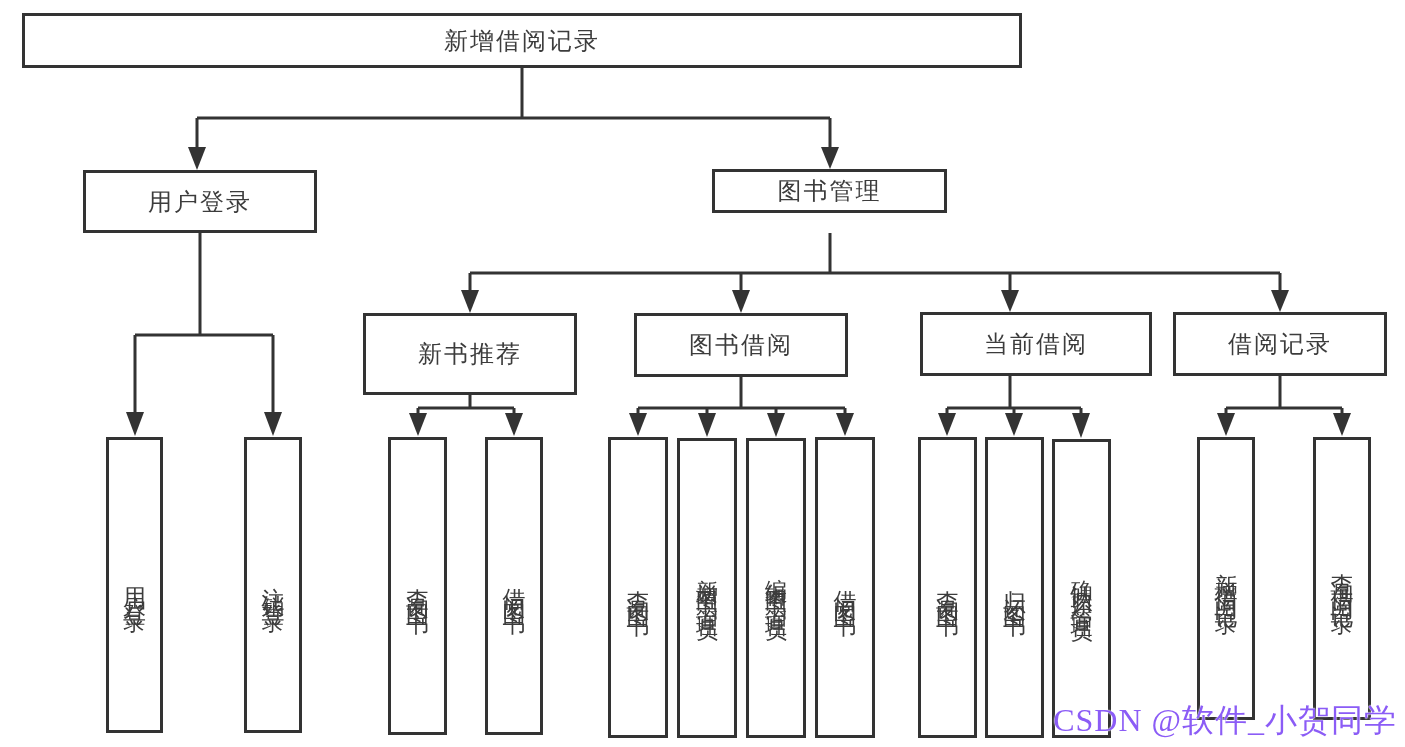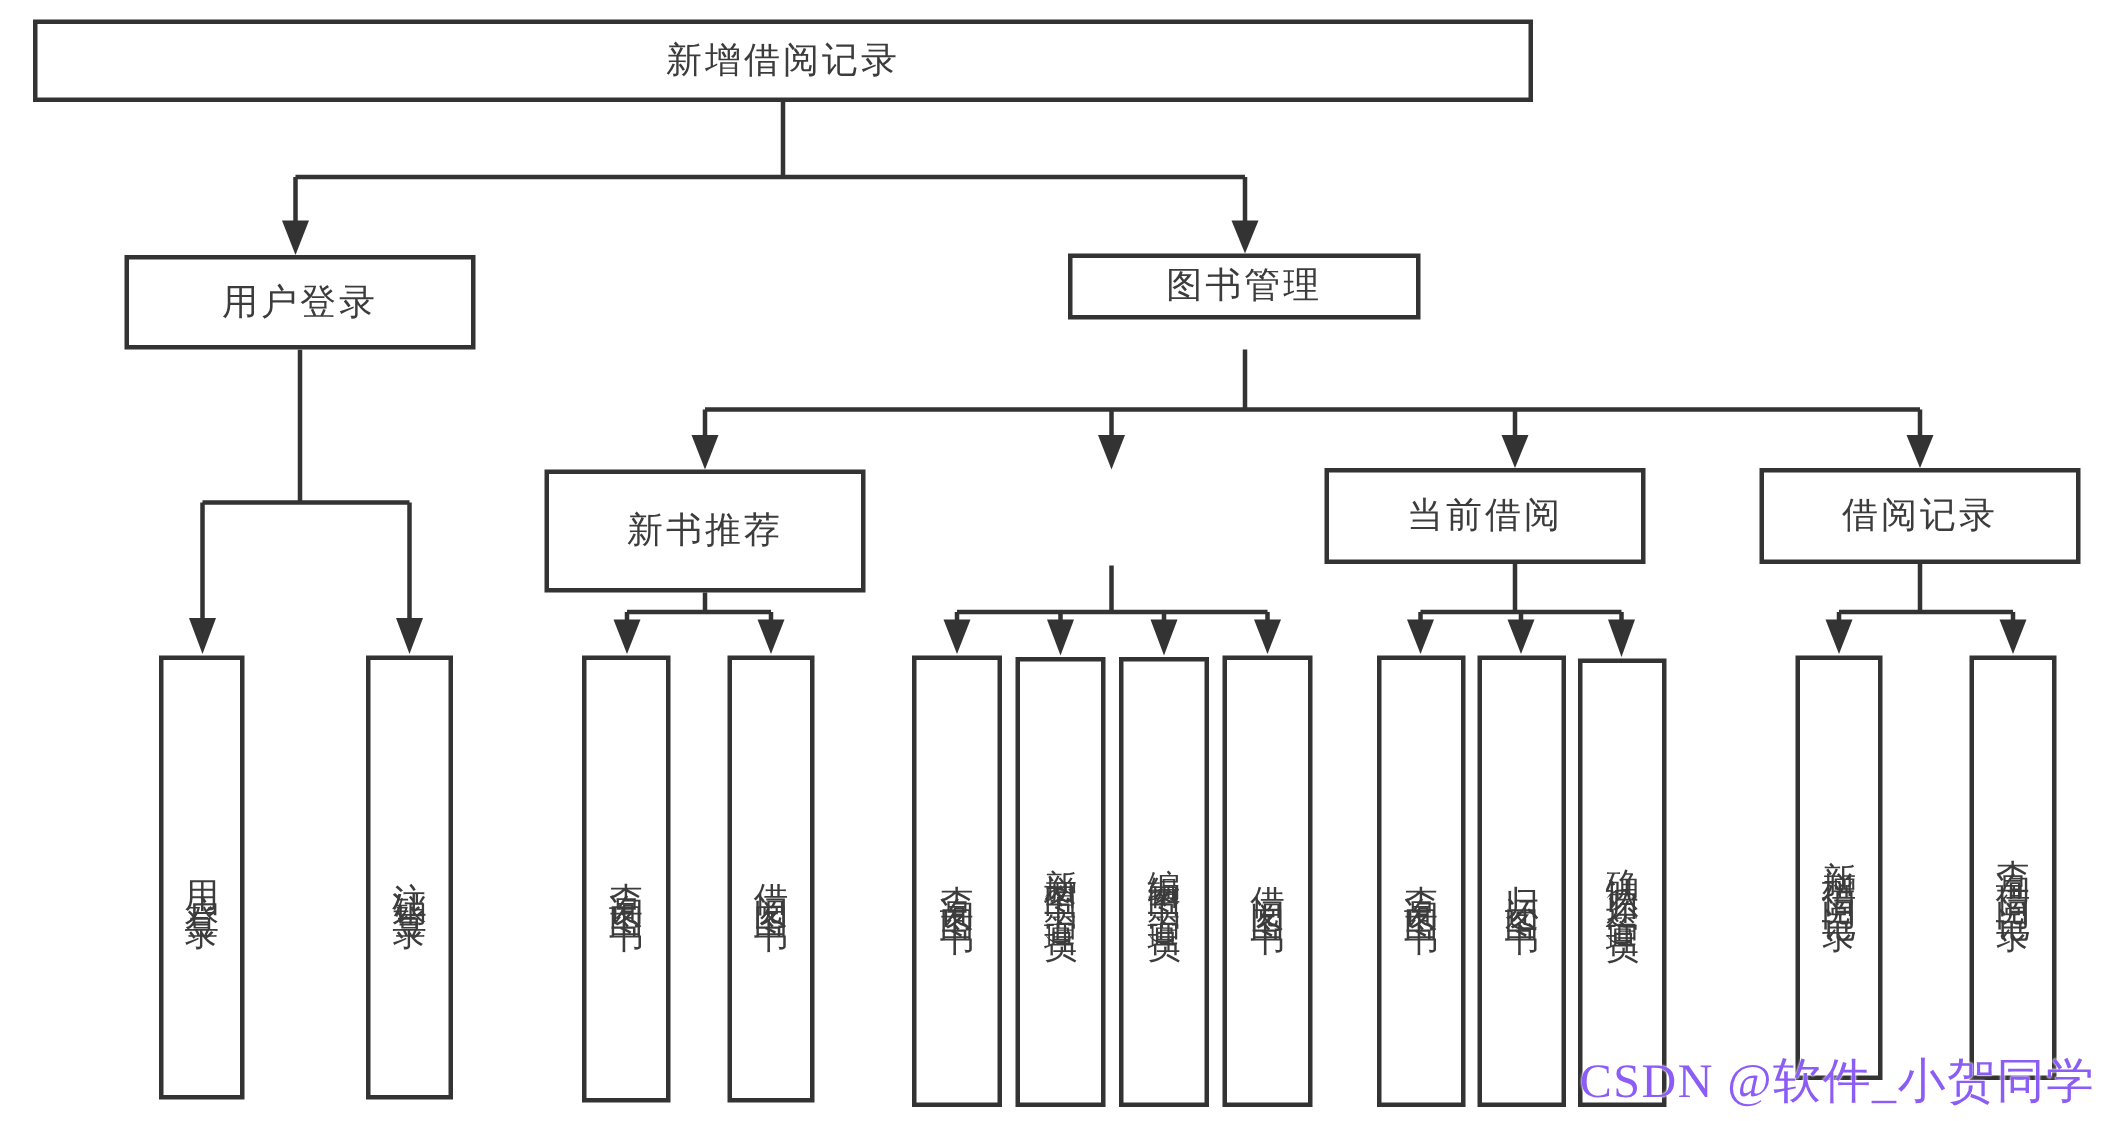--- a/index.html
+++ b/index.html
@@ -108,21 +108,22 @@
     <polygon points="1217,413 1235,413 1226,436"></polygon>
     <polygon points="1333,413 1351,413 1342,436"></polygon>
   </svg>
 
   <div class="node h" style="left:22px; top:13px; width:1000px; height:55px;">新增借阅记录</div>
 
   <div class="node h" style="left:83px; top:170px; width:234px; height:63px;">用户登录</div>
   <div class="node h" style="left:712px; top:169px; width:235px; height:44px;">图书管理</div>
 
   <div class="node h" style="left:363px; top:313px; width:214px; height:82px;">新书推荐</div>
-  <div class="node h" style="left:883px; top:312px; width:214px; height:64px;">当前借阅</div>
+  <div class="node h" style="left:634px; top:313px; width:214px; height:64px;">图书借阅</div>
+  <div class="node h" style="left:920px; top:312px; width:232px; height:64px;">当前借阅</div>
   <div class="node h" style="left:1173px; top:312px; width:214px; height:64px;">借阅记录</div>
 
   <div class="node v" style="left:106px; top:437px; width:57px; height:296px;">用户登录</div>
   <div class="node v" style="left:244px; top:437px; width:58px; height:296px;">注销登录</div>
 
   <div class="node v" style="left:388px; top:437px; width:59px; height:298px;">查询图书</div>
   <div class="node v" style="left:485px; top:437px; width:58px; height:298px;">借阅图书</div>
 
   <div class="node v" style="left:608px; top:437px; width:60px; height:301px;">查询图书</div>
   <div class="node v long" style="left:677px; top:438px; width:60px; height:300px;">新增图书（管理员）</div>

